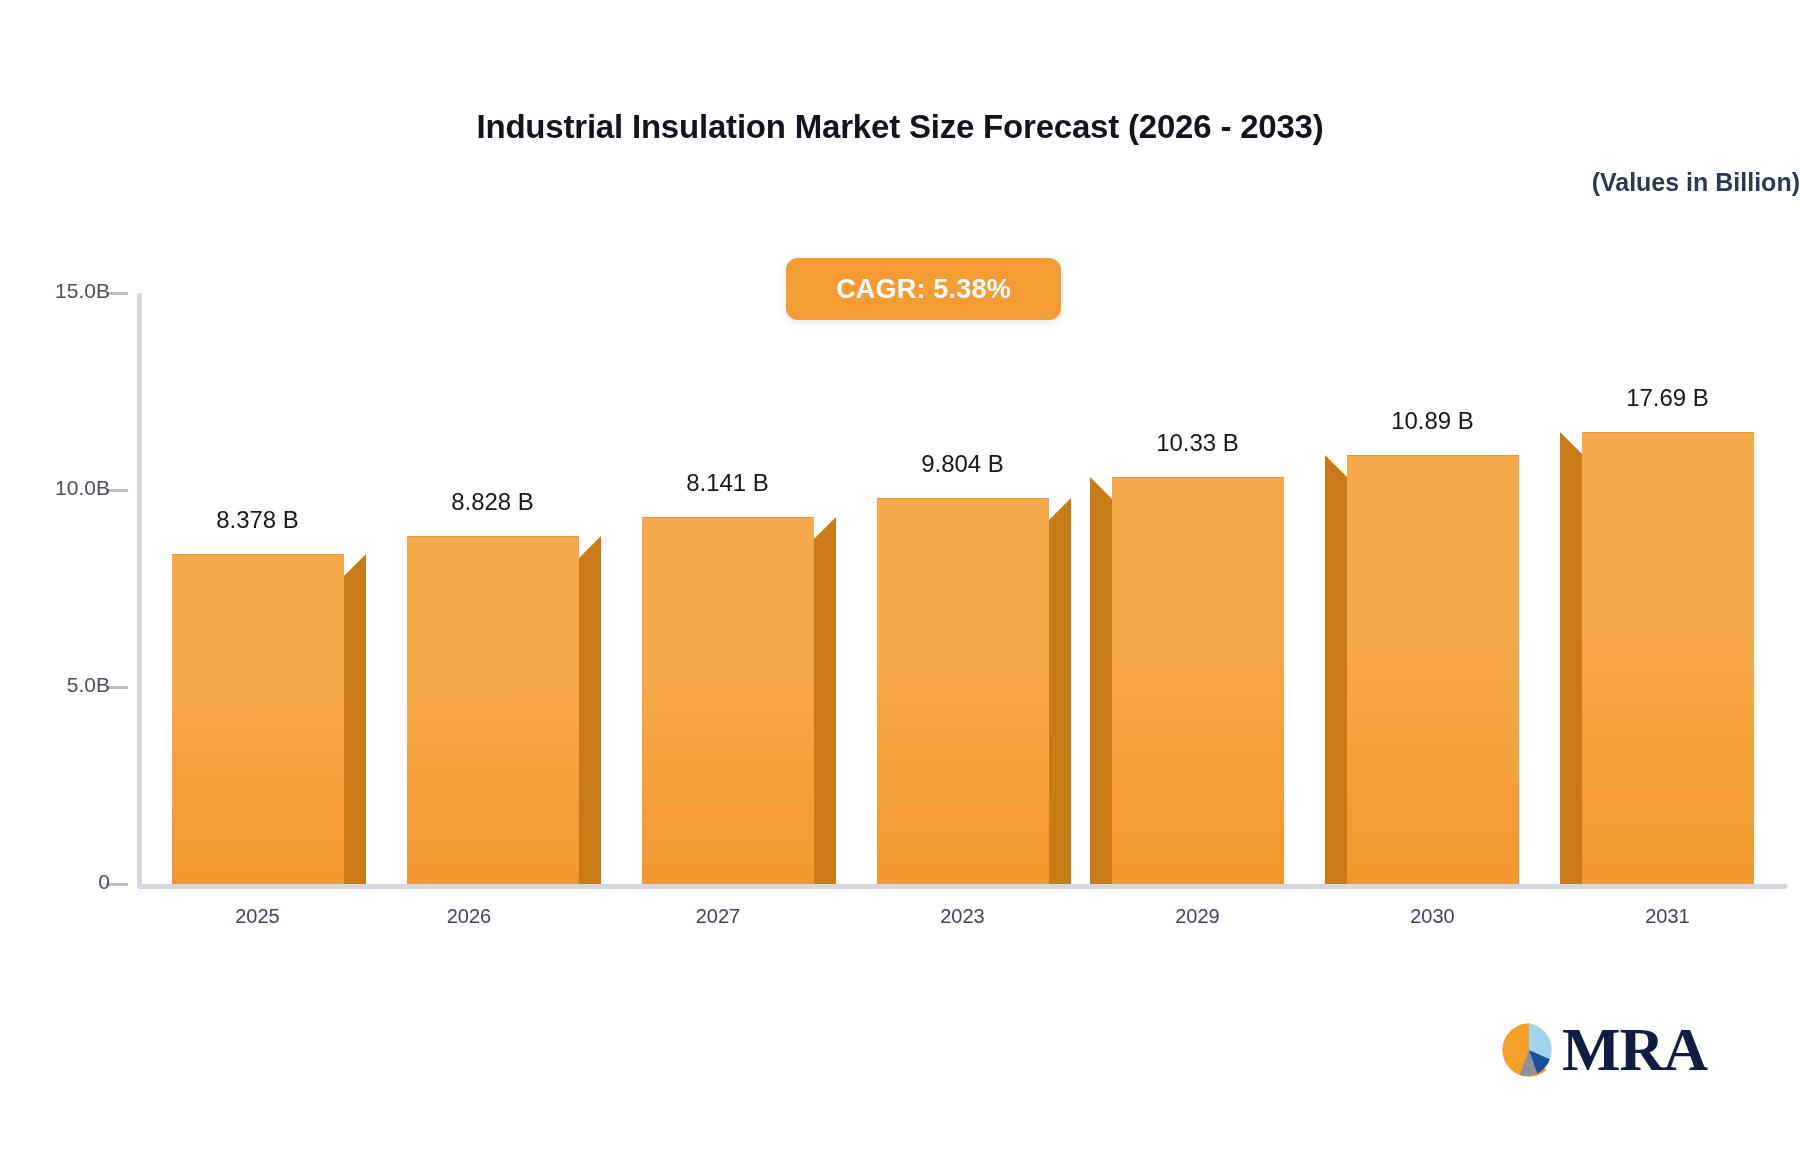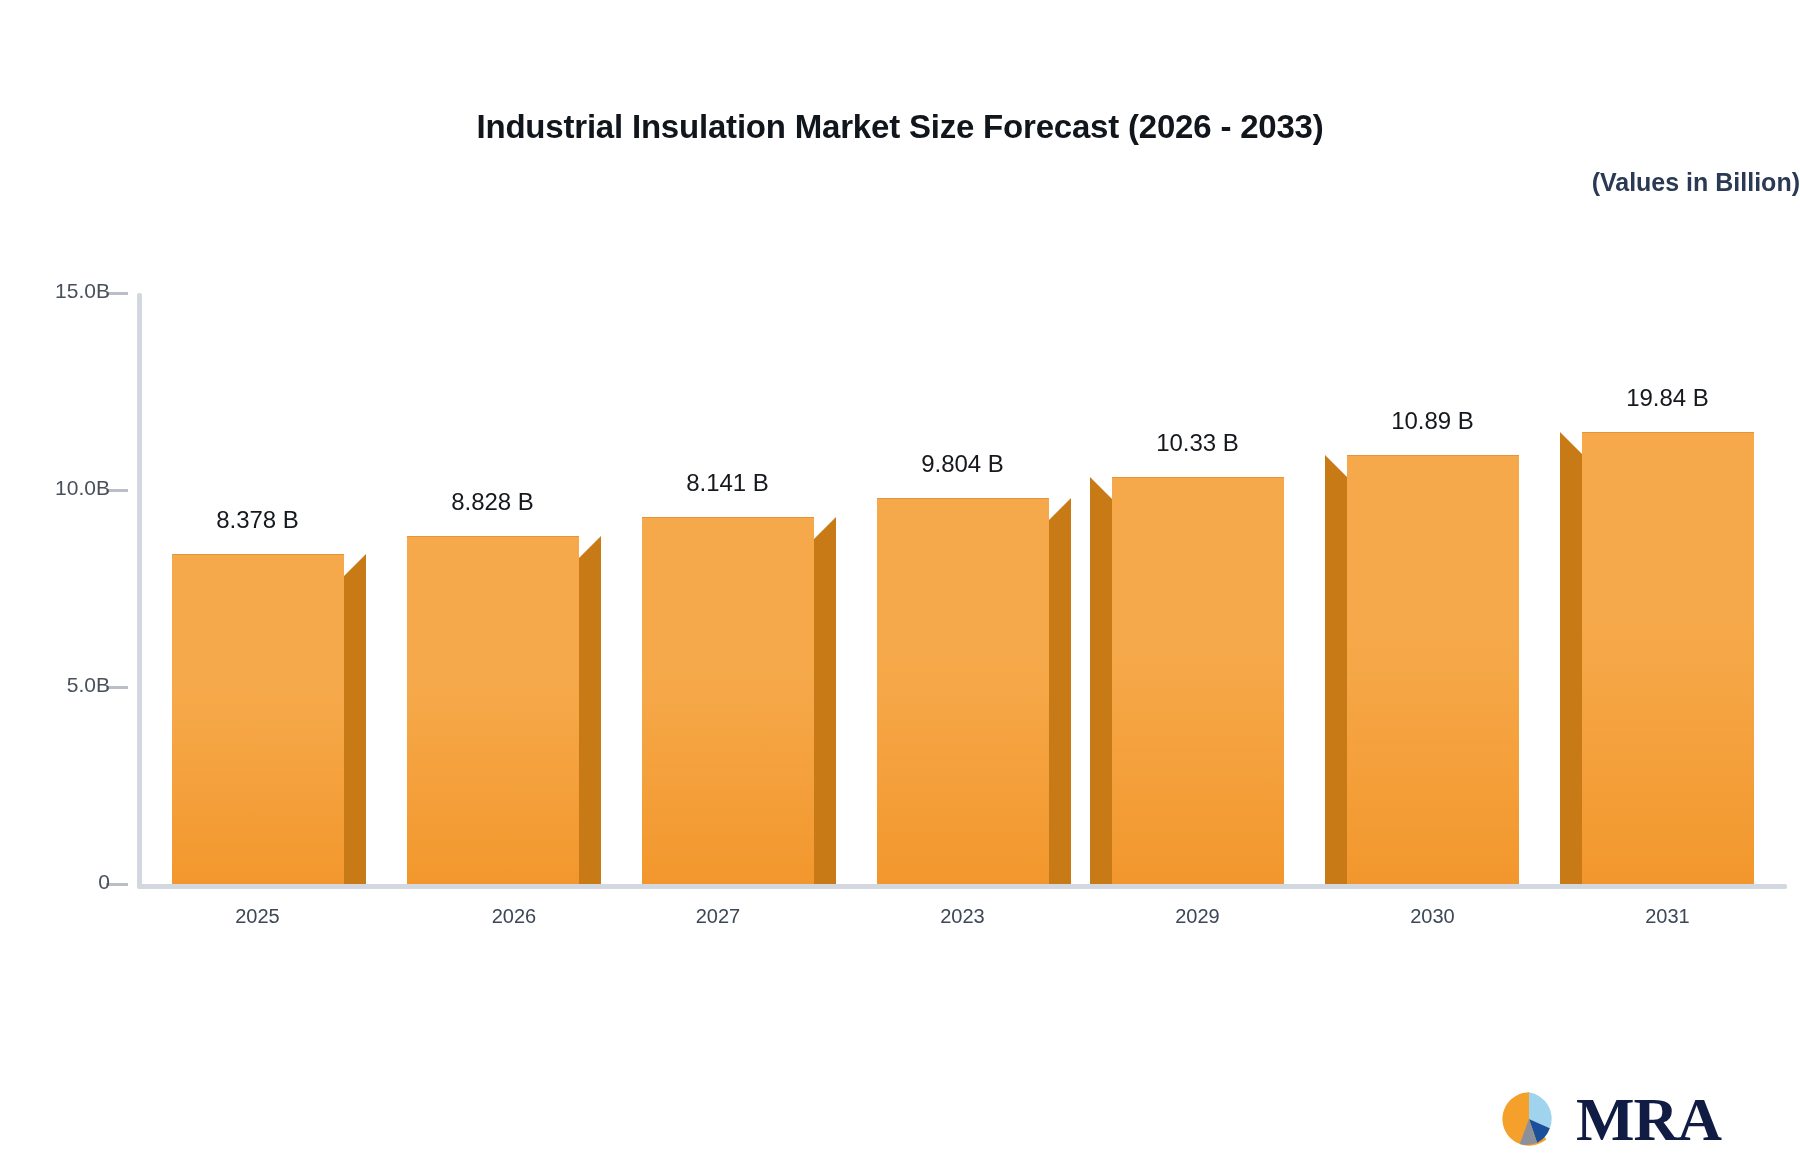--- a/index.html
+++ b/index.html
@@ -132,43 +132,46 @@
     text-align: center;
     font-size: 20px;
     color: #3c4757;
     white-space: nowrap;
   }
 
   
   .logo {
     position: absolute;
     left: 1500px;
-    top: 1090px;
+    top: 1020px;
     display: flex;
-    align-items: flex-start;
-    gap: 18px;
+    align-items: flex-end;
+    gap: 4px;
   }
   .logo-mark { width: 58px; height: 58px; }
   .logo-text {
     font-family: "Liberation Serif", serif;
     font-size: 62px;
     font-weight: bold;
     color: #111c44;
     line-height: 0.95;
     letter-spacing: -1px;
   }
 </style>
 </head>
 <body>
 
 <div id="root">
 
   <div class="chart-title">Industrial Insulation Market Size Forecast (2026 - 2033)</div>
   <div class="chart-subtitle">(Values in Billion)</div>
 
+  <div class="cagr-badge">
+    <span>CAGR: 5.38%</span>
+  </div>
 
   <div class="plot">
     <div class="y-axis-line"></div>
     <div class="x-axis-line"></div>
     <div id="y-ticks">
         <div class="y-tick" style="top: 292px;"></div>
         <div class="y-label" style="top: 279px;">15.0B</div>
         <div class="y-tick" style="top: 489px;"></div>
         <div class="y-label" style="top: 476px;">10.0B</div>
         <div class="y-tick" style="top: 686px;"></div>
@@ -185,21 +188,21 @@
         <div class="bar-side-top" style="top: 0px; left: 172px; border-top: 22px solid transparent; border-right: 22px solid rgb(200, 122, 23);"></div>
       </div>
       <div class="bar-value" style="left: 127.5px; width: 260px; top: 505.907px;">8.378 B</div>
       <div class="x-label" style="left: 157.5px; width: 200px; text-align: center;">2025</div>
       <div class="bar-group" style="left: 406.5px; top: 536.177px; width: 172px; height: 347.823px;">
         <div class="bar-front" style="left: 0px; top: 0px; width: 172px; height: 347.823px;"></div>
         <div class="bar-side" style="width: 22px; height: 325.823px; top: 22px; left: 172px;"></div>
         <div class="bar-side-top" style="top: 0px; left: 172px; border-top: 22px solid transparent; border-right: 22px solid rgb(200, 122, 23);"></div>
       </div>
       <div class="bar-value" style="left: 362.5px; width: 260px; top: 488.177px;">8.828 B</div>
-      <div class="x-label" style="left: 414px; width: 200px; text-align: center;">2026</div>
+      <div class="x-label" style="left: 369px; width: 200px; text-align: center;">2026</div>
       <div class="bar-group" style="left: 641.5px; top: 517.462px; width: 172px; height: 366.538px;">
         <div class="bar-front" style="left: 0px; top: 0px; width: 172px; height: 366.538px;"></div>
         <div class="bar-side" style="width: 22px; height: 344.538px; top: 22px; left: 172px;"></div>
         <div class="bar-side-top" style="top: 0px; left: 172px; border-top: 22px solid transparent; border-right: 22px solid rgb(200, 122, 23);"></div>
       </div>
       <div class="bar-value" style="left: 597.5px; width: 260px; top: 469.462px;">8.141 B</div>
       <div class="x-label" style="left: 618px; width: 200px;">2027</div>
       <div class="bar-group" style="left: 876.5px; top: 497.722px; width: 172px; height: 386.278px;">
         <div class="bar-front" style="left: 0px; top: 0px; width: 172px; height: 386.278px;"></div>
         <div class="bar-side" style="width: 22px; height: 364.278px; top: 22px; left: 172px;"></div>
@@ -219,21 +222,21 @@
         <div class="bar-side" style="width: 22px; height: 407.066px; top: 22px; left: -22px;"></div>
         <div class="bar-side-top" style="top: 0px; left: -22px; border-top: 22px solid transparent; border-left: 22px solid rgb(200, 122, 23);"></div>
       </div>
       <div class="bar-value" style="left: 1302.5px; width: 260px; top: 406.934px;">10.89 B</div>
       <div class="x-label" style="left: 1332.5px; width: 200px;">2030</div>
       <div class="bar-group" style="left: 1581.5px; top: 432.082px; width: 172px; height: 451.918px;">
         <div class="bar-front" style="left: 0px; top: 0px; width: 172px; height: 451.918px;"></div>
         <div class="bar-side" style="width: 22px; height: 429.918px; top: 22px; left: -22px;"></div>
         <div class="bar-side-top" style="top: 0px; left: -22px; border-top: 22px solid transparent; border-left: 22px solid rgb(200, 122, 23);"></div>
       </div>
-      <div class="bar-value" style="left: 1537.5px; width: 260px; top: 384.082px;">19.84 B</div>
+      <div class="bar-value" style="left: 1537.5px; width: 260px; top: 384.082px;">17.69 B</div>
       <div class="x-label" style="left: 1567.5px; width: 200px;">2031</div>
     </div>
 
   <div class="logo">
     <svg class="logo-mark" viewBox="0 0 100 100">
       <path d="M50 50 L50 4 A46 46 0 1 0 80 85 Z" fill="#F5A02A"></path>
       <path d="M50 50 L50 4 A46 46 0 0 1 86 66 Z" fill="#9FD3EE"></path>
       <path d="M50 50 L86 66 A46 46 0 0 1 64 91 Z" fill="#1B4F9C"></path>
       <path d="M50 50 L64 91 A46 46 0 0 1 34 93 Z" fill="#8C9199"></path>
     </svg>

